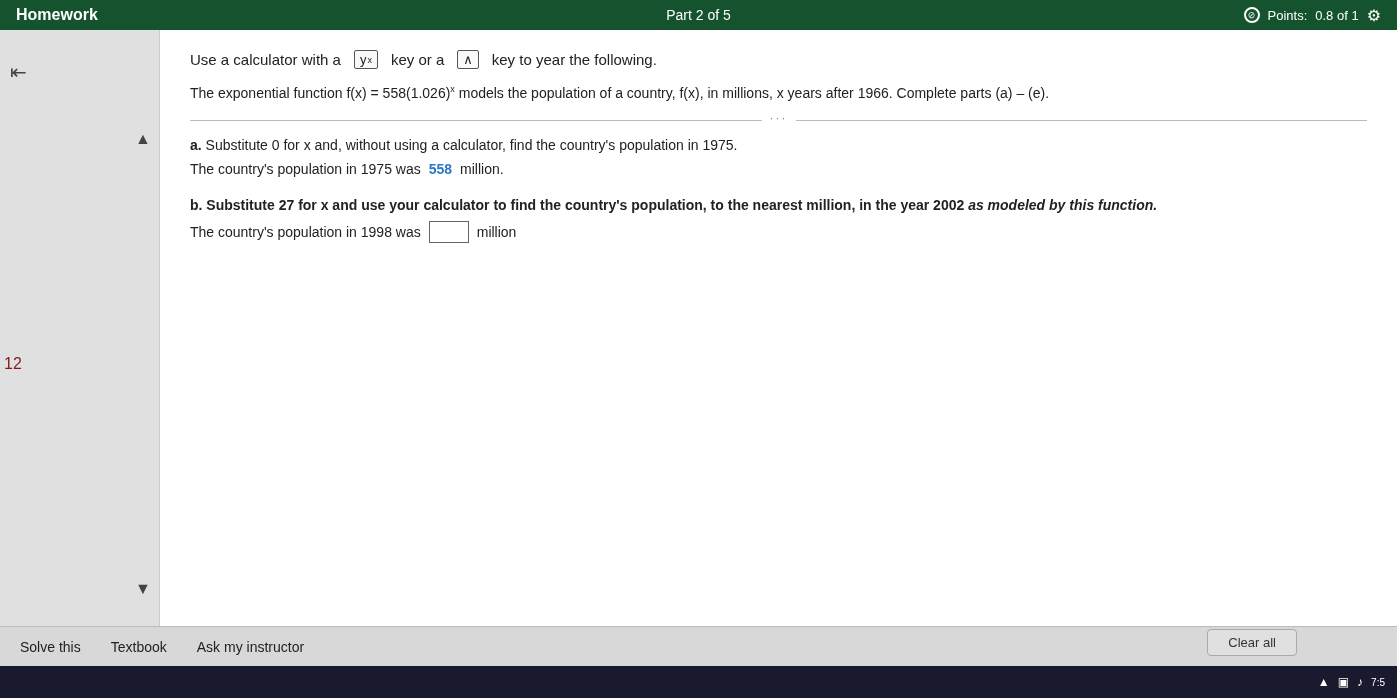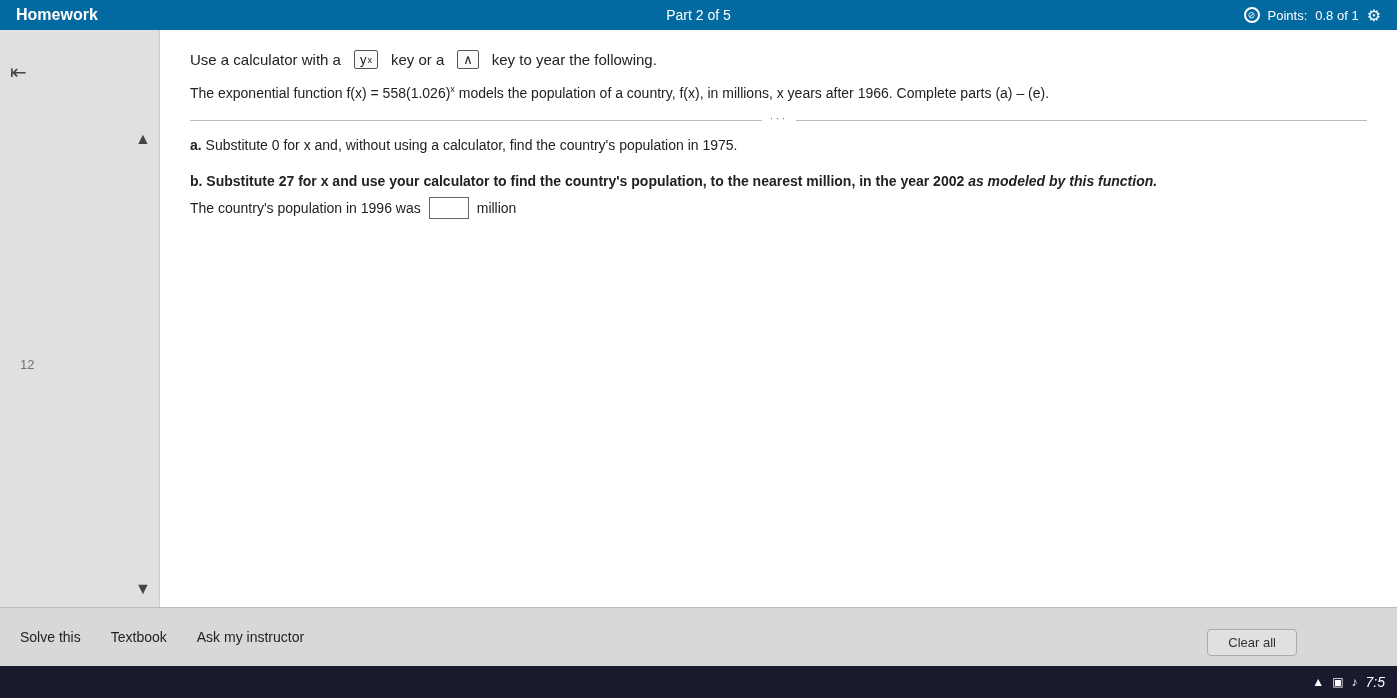--- a/index.html
+++ b/index.html
@@ -7,21 +7,21 @@
       font-family: Arial, sans-serif;
       background: #e8e8e8;
       width: 1397px;
       height: 698px;
       overflow: hidden;
       position: relative;
     }
 
     
     .header {
-      background: #0369a1;
+      background: #14532d;
       height: 30px;
       width: 100%;
       display: flex;
       align-items: center;
       justify-content: space-between;
       padding: 8px 16px;
       position: relative;
     }
     .header-logo {
       color: white;
@@ -92,28 +92,28 @@
       bottom: 100px;
       left: 135px;
       font-size: 16px;
       color: #444;
       cursor: pointer;
     }
 
     
     .left-numbers {
       position: absolute;
-      left: 20px;
+      left: 4px;
       top: 50%;
       transform: translateY(-50%);
       display: flex;
       flex-direction: column;
       gap: 120px;
-      color: #737373;
-      font-size: 13px;
+      color: #7f1d1d;
+      font-size: 16px;
     }
 
     
     .content-panel {
       flex: 1;
       background: white;
       padding: 20px 30px 20px 30px;
       overflow-y: auto;
       position: relative;
     }
@@ -208,21 +208,21 @@
       text-align: center;
       font-size: 14px;
     }
 
     
     .bottom-bar {
       position: absolute;
       bottom: 0;
       left: 0;
       right: 0;
-      height: 59px;
+      height: 40px;
       background: #d8d8d8;
       display: flex;
       align-items: center;
       padding: 0 20px;
       gap: 30px;
       border-top: 1px solid #bbb;
     }
     .bottom-link {
       font-size: 14px;
       color: #222;
@@ -252,22 +252,21 @@
       height: 32px;
       background: #1a1a2e;
       display: flex;
       align-items: center;
       justify-content: flex-end;
       padding: 0 12px;
       gap: 8px;
     }
     .taskbar-time {
       color: white;
-      font-size: 14px;
-      font-style: italic;
+      font-size: 10px;
     }
     .taskbar-icon {
       color: white;
       font-size: 12px;
     }
 
     .italic {
       font-style: italic;
     }
   </style>
@@ -317,29 +316,34 @@
 
     <div class="divider">
       <span class="divider-dots">···</span>
     </div>
 
     <div class="part-a">
       <div class="part-label">
         <span>a.</span>
         <span style="font-weight:normal;">Substitute 0 for x and, without using a calculator, find the country's population in 1975.</span>
       </div>
+      <div class="answer-line">
+        <span>The country's population in 1975 was</span>
+        <span class="answer-value">558</span>
+        <span>million.</span>
+      </div>
     </div>
 
     <div class="part-b">
       <div class="part-label">
         <span>b.</span>
         <span style="font-weight:normal;" class="italic"> <span style="font-style:normal; font-weight:bold;">Substitute 27 for x and use your calculator to find the country's population, to the nearest million, in the year 2002 <span class="italic">as modeled by this function.</span></span></span>
       </div>
       <div class="answer-line">
-        <span>The country's population in 1996 was</span>
+        <span>The country's population in 1998 was</span>
         <input type="text" class="answer-input" placeholder="" style="">
         <span>million</span>
       </div>
     </div>
 
   </div>
 </div>
 
 <div class="bottom-bar" style="bottom: 32px;">
   <a class="bottom-link">Solve this</a>

